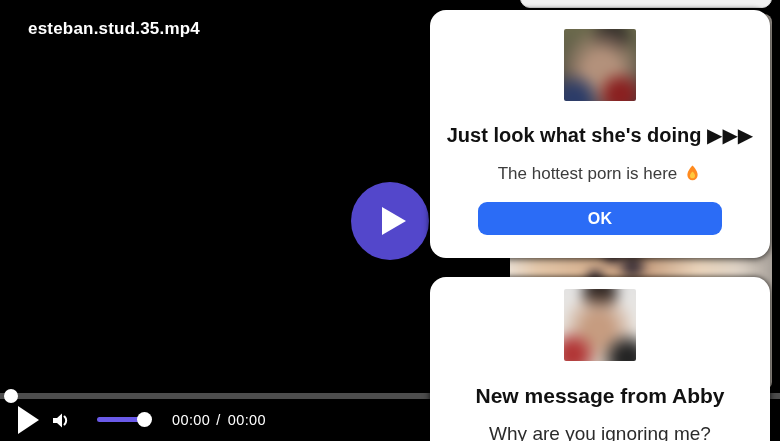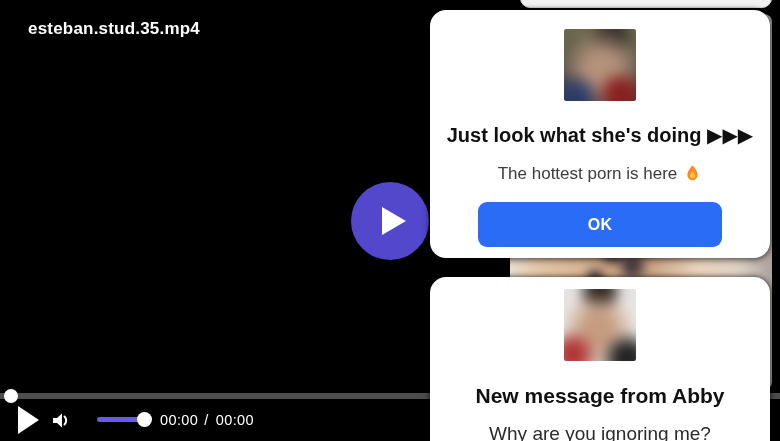--- a/index.html
+++ b/index.html
@@ -23,21 +23,21 @@
   .big-play{position:absolute;left:351px;top:182px;width:78px;height:78px;border:none;border-radius:50%;
     background:var(--big-play-button);cursor:pointer;z-index:0;display:flex;align-items:center;justify-content:center;}
   .tri-big{display:block;width:0;height:0;border-left:24px solid #fff;border-top:14px solid transparent;border-bottom:14px solid transparent;margin-left:7px;}
   .seek{position:absolute;left:0;top:393px;width:780px;height:6px;background:var(--seek-track);z-index:0;cursor:pointer;}
   .seek-thumb{position:absolute;left:4px;top:-4px;width:14px;height:14px;border-radius:50%;background:#fff;cursor:pointer;}
   .ctl-play{position:absolute;left:18px;top:406px;width:24px;height:28px;background:transparent;border:none;cursor:pointer;z-index:0;}
   .tri-small{display:block;width:0;height:0;border-left:21px solid #fff;border-top:14px solid transparent;border-bottom:14px solid transparent;}
   .ctl-vol{position:absolute;left:48px;top:407px;width:27px;height:27px;background:transparent;border:none;cursor:pointer;z-index:0;}
   .vol-track{position:absolute;left:97px;top:417px;width:47px;height:5px;border-radius:3px;background:var(--volume-slider);cursor:pointer;z-index:0;}
   .vol-thumb{position:absolute;right:-8px;top:-5px;width:15px;height:15px;border-radius:50%;background:#fff;cursor:pointer;}
-  .time{position:absolute;left:160px;top:411px;height:18px;display:flex;align-items:center;color:#fff;font-size:14.5px;letter-spacing:.4px;z-index:0;}
+  .time{position:absolute;left:172px;top:411px;height:18px;display:flex;align-items:center;color:#fff;font-size:14.5px;letter-spacing:.4px;z-index:0;}
   .time .sep{margin:0 7px 0 6px;}
 
   
   .back-card{position:absolute;left:520px;top:-36px;width:252px;height:44px;background:var(--back-card-background);
     border:1px solid #dcdcdc;border-radius:10px;z-index:1;}
   .bg-ad{position:absolute;left:510px;top:14px;width:262px;height:376px;border-radius:8px;overflow:hidden;z-index:2;}
   .bg-ad-fill{position:absolute;inset:-12px;filter:blur(5px);
     background:
       radial-gradient(circle at 47% 66%, #41353b 0 6px, transparent 16px),
       radial-gradient(circle at 40% 63%, #4a3b40 0 5px, transparent 14px),
@@ -60,21 +60,21 @@
       radial-gradient(circle at 80% 86%, #242424 0 10px, transparent 28px),
       radial-gradient(ellipse at 48% 55%, #c69c80 0 13px, transparent 38px),
       radial-gradient(circle at 50% 14%, #2e2522 0 9px, transparent 24px),
       linear-gradient(180deg,#e2e2e2 0%,#eae7e3 48%,#cfc8c1 100%);}
   .popup1 .thumb{margin-top:19px;}
   .popup2 .thumb{margin-top:12px;}
   .p-title{margin-top:22px;font-size:20px;font-weight:700;color:var(--title-text);text-align:center;line-height:1.25;}
   .p-title2{margin-top:22px;font-size:21px;}
   .p-sub{margin-top:16px;font-size:17px;color:var(--subtitle-text);display:flex;align-items:flex-start;gap:6px;}
   .flame{width:19px;height:19px;flex:none;}
-  .ok{margin-top:18px;width:244px;height:45px;border:none;border-radius:9px;background:var(--ok-button);
+  .ok{margin-top:18px;width:244px;height:33px;border:none;border-radius:9px;background:var(--ok-button);
     color:#fff;font-size:16px;font-weight:700;font-family:inherit;cursor:pointer;letter-spacing:.3px;}
   .p-msg{margin-top:14px;font-size:19px;color:#2b2b2b;text-align:center;}
 </style>
 </head>
 <body>
 
 <div class="stage">
 
   <div class="video-title">esteban.stud.35.mp4</div>
 

